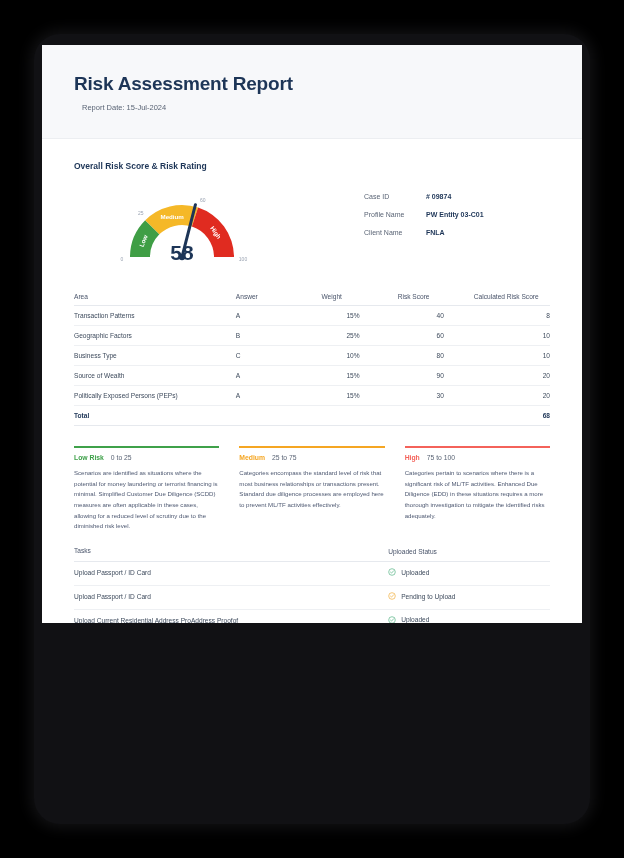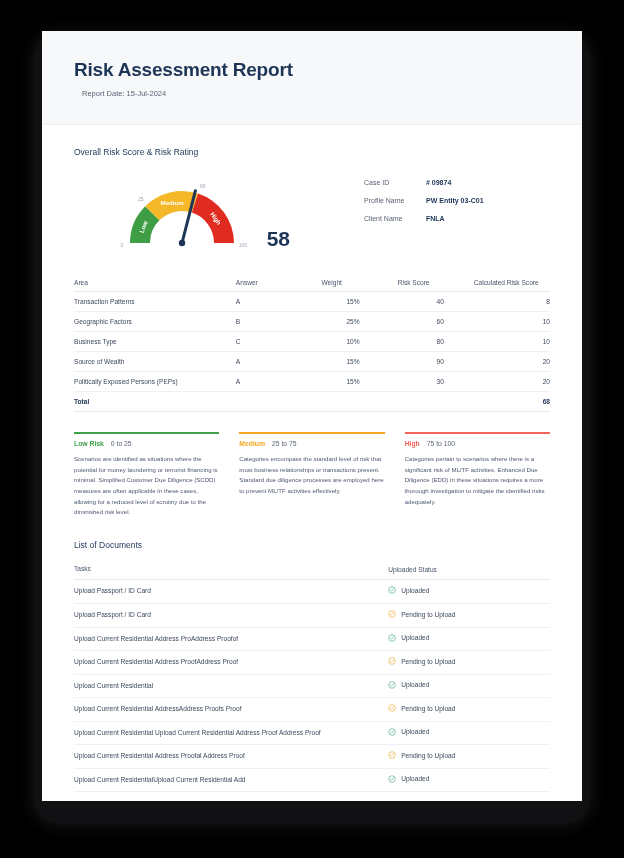--- a/index.html
+++ b/index.html
@@ -15,22 +15,22 @@
   #device-frame {
     position: absolute;
     left: 34px; top: 34px;
     width: 556px; height: 790px;
     background: #111114;
     border-radius: 26px;
     box-shadow: 0 0 14px 4px rgba(20,20,22,0.9);
   }
   #paper {
     position: absolute;
-    left: 42px; top: 31px;
-    width: 540px; height: 770px;
+    left: 42px; top: 45px;
+    width: 540px; height: 578px;
     background: #ffffff;
     overflow: hidden;
   }
 
   
   .doc-header {
     background: #f7f8fa;
     padding: 28px 32px 18px 32px;
     border-bottom: 1px solid #eceef1;
   }
@@ -44,42 +44,42 @@
   .doc-subtitle {
     font-size: 7.5px;
     color: #5a6475;
     margin: 8px;
   }
 
   .body-wrap { padding: 0 32px; }
 
   .section-title {
     font-size: 8.5px;
-    font-weight: normal;
+    font-weight: bold;
     color: #1d3557;
     margin: 22px 0 0 0;
   }
 
   
   .gauge-row {
     display: flex;
     align-items: flex-start;
     margin-top: 8px;
   }
   .gauge-box {
     width: 250px;
     position: relative;
     height: 100px;
   }
   .gauge-svg { display: block; }
   .gauge-value {
     position: absolute;
     left: 0; right: 34px;
     top: 62px;
-    text-align: right;
+    text-align: center;
     font-size: 21px;
     font-weight: bold;
     color: #1d3557;
   }
 
   .case-info {
     margin-top: 14px;
     margin-left: 40px;
     font-size: 7px;
   }
@@ -296,21 +296,20 @@
           <div class="legend-head" style="color:#f5a623"><span>Medium</span><span class="lh-range">25 to 75</span></div>
           <div class="legend-desc">Categories encompass the standard level of risk that most business relationships or transactions present. Standard due diligence processes are employed here to prevent ML/TF activities effectively.</div>
         </div>
         <div class="legend-card">
           <div class="legend-bar" style="background:#f4625a"></div>
           <div class="legend-head" style="color:#f4625a"><span>High</span><span class="lh-range">75 to 100</span></div>
           <div class="legend-desc">Categories pertain to scenarios where there is a significant risk of ML/TF activities. Enhanced Due Diligence (EDD) in these situations requires a more thorough investigation to mitigate the identified risks adequately.</div>
         </div>
       </div>
 
-    <div class="section-title">List of Documents</div>
 
     <table class="docs-table">
       <thead>
         <tr>
           <th class="doc-task">Tasks</th>
           <th class="doc-status">Uploaded Status</th>
         </tr>
       </thead>
       <tbody id="docs-tbody">
           <tr>

